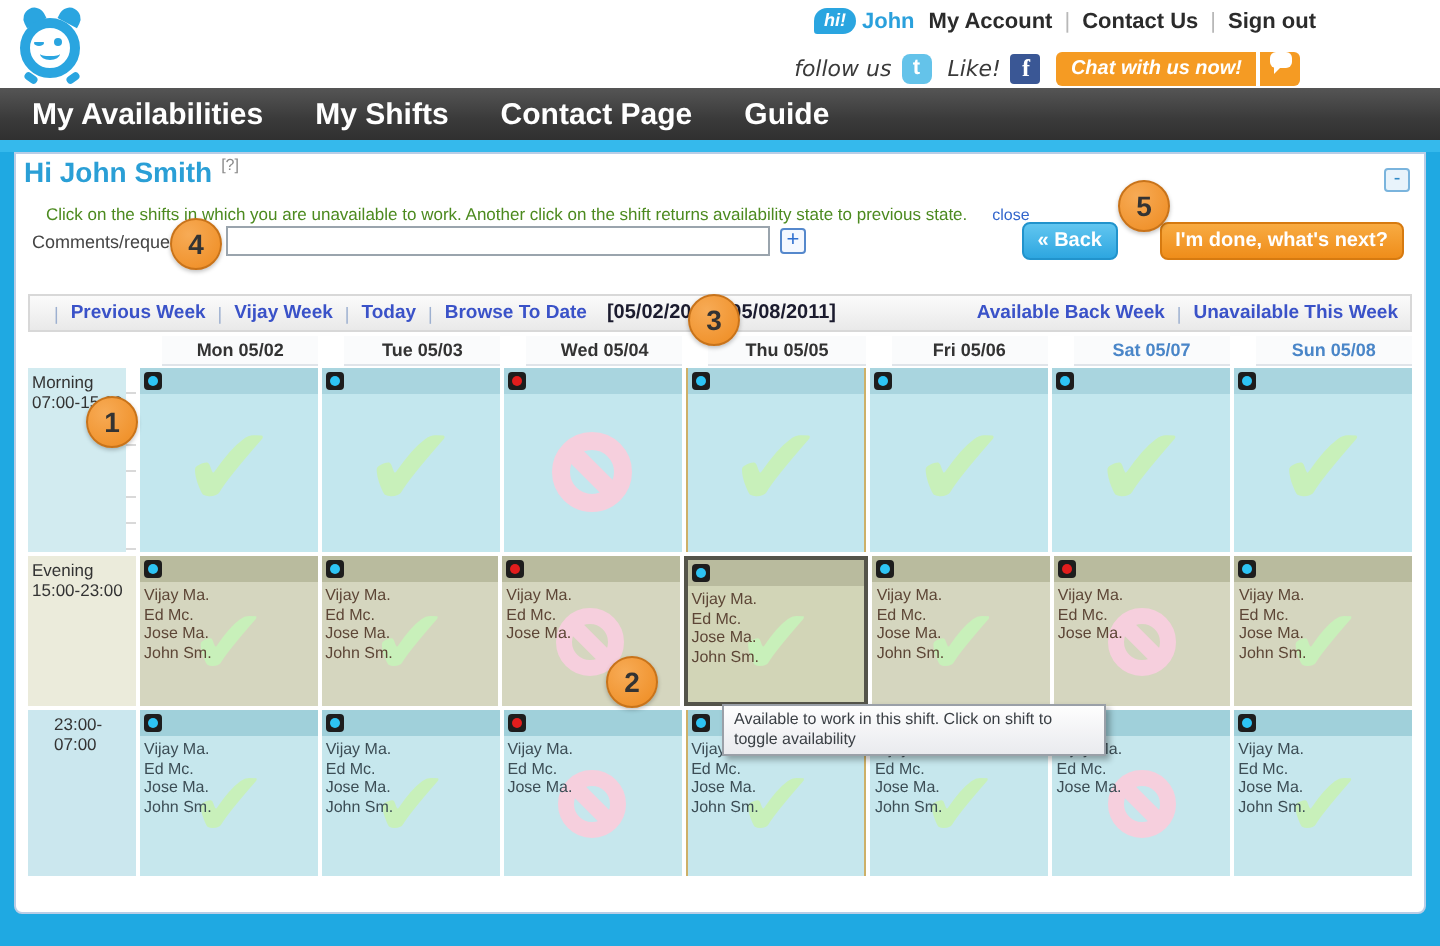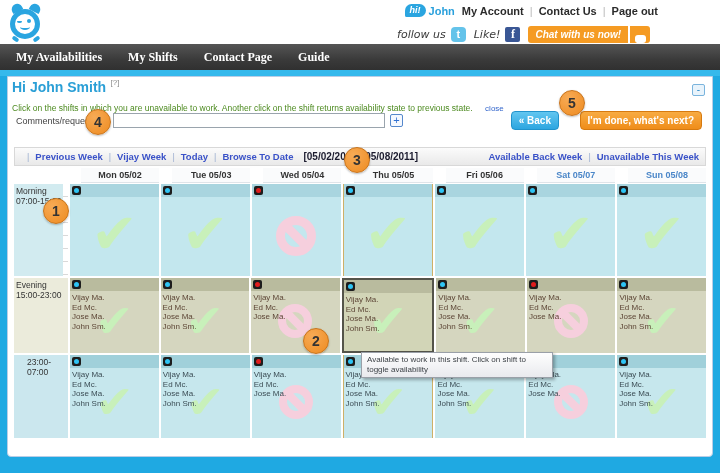--- a/index.html
+++ b/index.html
@@ -26,41 +26,41 @@
   .account-row { position:absolute; right:62px; top:4px; display:flex; align-items:center; font-size:11px; font-weight:bold; color:#2b2b2b; }
   .hi-badge { background:#2aa5e0; color:#fff; font-size:9px; font-style:italic; font-weight:bold; padding:1px 5px 2px; border-radius:8px 8px 8px 2px; margin-right:3px; }
   .user-name { color:#2aa0dc; margin-right:7px; }
   .account-row .sep { color:#b8b8b8; margin:0 6px; font-weight:normal; }
   .top-link { color:#2b2b2b; text-decoration:none; cursor:pointer; }
 
   .social-row { position:absolute; right:70px; top:26px; display:flex; align-items:center; font-size:11px; color:#3a3a3a; }
   .hand { font-style:italic; font-family:"DejaVu Sans", sans-serif; }
   .tw-icon { width:15px; height:15px; background:#64c3ea; border-radius:4px; color:#fff; font-size:11px; font-weight:bold; text-align:center; line-height:14px; margin:0 8px 0 5px; }
   .fb-icon { width:15px; height:15px; background:#3a5795; border-radius:2px; color:#fff; font-size:12px; font-weight:bold; text-align:center; line-height:15px; margin:0 8px 0 5px; font-family:"Liberation Serif", serif; }
-  .chat-btn { display:flex; align-items:flex-end; background:#f59b23; border-radius:3px; overflow:hidden; cursor:pointer; }
+  .chat-btn { display:flex; align-items:flex-start; background:#f59b23; border-radius:3px; overflow:hidden; cursor:pointer; }
   .chat-label { color:#fff; font-size:10px; font-weight:bold; font-style:italic; padding:3px 7px; border-right:2px solid #fff; white-space:nowrap; }
   .chat-bubble-box { width:20px; display:flex; align-items:center; justify-content:center; }
   .chat-bubble { position:relative; width:11px; height:8px; background:#fff; border-radius:3px; }
   .chat-bubble::after { content:""; position:absolute; left:2px; bottom:-3px; border:3px solid transparent; border-top-color:#fff; border-left-color:#fff; }
 
   
   .main-nav { position:absolute; left:0; top:44px; width:720px; height:26px; background:linear-gradient(#555 0%, #3a3a3a 60%, #303030 100%); display:flex; align-items:center; padding-left:16px; gap:26px; }
-  .nav-item { color:#fff; font-size:12px; font-weight:bold; text-decoration:none; cursor:pointer; white-space:nowrap;font-family:Liberation Serif, serif; }
+  .nav-item { color:#fff; font-size:15px; font-weight:bold; text-decoration:none; cursor:pointer; white-space:nowrap; }
   .blue-strip { position:absolute; left:0; top:70px; width:720px; height:6px; background:#35b9ec; }
 
   
   .frame { position:absolute; left:0; top:76px; width:720px; height:397px; background:#1fa9e2; }
   .panel { position:absolute; left:7px; top:76px; width:706px; height:381px; background:#fff; border:1px solid #b9cde6; border-radius:0 0 4px 4px; }
 
   .collapse-box { position:absolute; right:7px; top:7px; width:13px; height:12px; background:#e8f3fb; border:1px solid #7ab4dd; border-radius:2px; color:#2f89c6; font-size:10px; line-height:9px; text-align:center; cursor:pointer; }
 
   .page-title-row { position:absolute; left:4px; top:1px; }
   .page-title { display:inline; color:#2a9fd6; font-size:14px; font-weight:bold; }
   .title-help { display:inline; color:#8a8a8a; font-size:8px; vertical-align:top; cursor:pointer; }
-  .instruction-row { position:absolute; left:4px; top:20px; white-space:nowrap; }
+  .instruction-row { position:absolute; left:15px; top:20px; white-space:nowrap; }
   .instruction { display:inline; color:#4c8a1f; font-size:8.5px; }
   .close-link { display:inline; color:#3366cc; font-size:8px; margin-left:8px; cursor:pointer; }
 
   .comments-row { position:absolute; left:8px; top:36px; display:flex; align-items:center; }
   .comments-label { font-size:9px; color:#444; width:97px; }
   .comments-input { width:272px; height:15px; border:1px solid #9aa4ad; font-size:9px; padding:0 3px; }
   .add-comment-box { width:13px; height:13px; border:1px solid #5588cc; border-radius:2px; color:#2f6fd0; font-size:11px; line-height:11px; text-align:center; margin-left:5px; cursor:pointer; background:#f4f8ff; }
 
   .btn { position:absolute; top:34px; height:19px; border-radius:4px; color:#fff; font-size:10px; font-weight:bold; text-align:center; line-height:18px; cursor:pointer; padding:0 7px; white-space:nowrap; }
   .btn-back { right:153px; background:linear-gradient(#62c6f0, #2da6e0); border:1px solid #2193cc; }
@@ -141,21 +141,21 @@
           <div class="leg r"></div>
         <div class="eye-wink"></div>
           <div class="eye-dot"></div>
           <div class="smile"></div>
       </div>
     </div>
 
     <div class="account-row">
       <span class="hi-badge">hi!</span>
       <span class="user-name">John</span>
-      <span id="account-links-slot"><a class="top-link">My Account</a><span class="sep">|</span><a class="top-link">Contact Us</a><span class="sep">|</span><a class="top-link">Page out</a></span>
+      <span id="account-links-slot"><a class="top-link">My Account</a><span class="sep">|</span><a class="top-link">Contact Us</a><span class="sep">|</span><a class="top-link">Sign out</a></span>
     </div>
 
     <div class="social-row">
       <span class="hand">follow us</span>
       <span class="tw-icon">t</span>
       <span class="hand">Like!</span>
       <span class="fb-icon">f</span>
       <span class="chat-btn">
         <span class="chat-label">Chat with us now!</span>
         <span class="chat-bubble-box">

